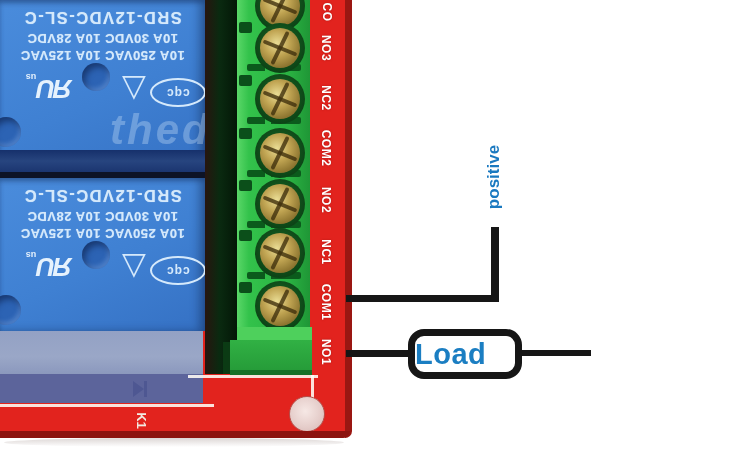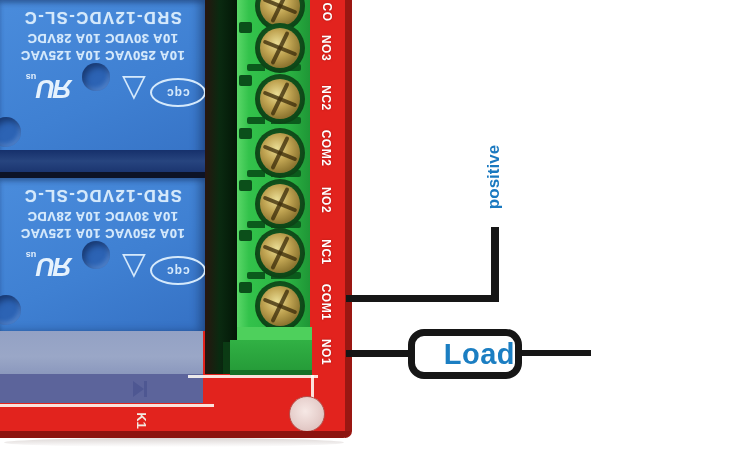--- a/index.html
+++ b/index.html
@@ -88,21 +88,21 @@
 
   
   .wire{background:#161616;}
   .wire-com1-h{left:346px;top:295px;width:153px;height:7px;}
   .wire-com1-v{left:491px;top:227px;width:8px;height:75px;}
   .wire-no1{left:346px;top:350px;width:64px;height:7px;}
   .wire-load-r{left:521px;top:350px;width:70px;height:6px;}
   .positive{left:466px;top:134px;width:56px;height:86px;display:flex;align-items:center;justify-content:center;}
   .positive span{transform:rotate(-90deg);white-space:nowrap;font-weight:bold;font-size:17px;color:#1a79c0;}
   .load-box{left:408px;top:329px;width:114px;height:50px;box-sizing:border-box;border:7px solid #161616;
-            border-radius:16px;background:#ffffff;display:flex;align-items:center;justify-content:flex-end;}
+            border-radius:16px;background:#ffffff;display:flex;align-items:center;justify-content:flex-start;}
   .load-box span{font-weight:bold;font-size:29px;color:#1b7ec2;letter-spacing:.5px;}
   .negative{left:597px;top:340px;font-weight:bold;font-size:22px;color:#1b7ec2;}
 </style>
 </head>
 <body>
 
 <div class="canvas">
 
   <div class="abs board"></div>
   <div class="abs board-edge-r"></div>
@@ -142,20 +142,21 @@
     <div class="abs dimple dimple-bl"></div>
   </div>
 
   <div class="abs relay-b-side-light"></div>
   <div class="abs relay-b-side-dark"></div>
   <div class="abs diode">
     <i class="tri"></i>
       <i class="bar"></i>
   </div>
 
+  <div class="abs wmark">thed</div>
 
   <div class="abs term-shadow"></div>
   <div class="abs term">
     <div class="abs notch" style="top:22px"></div>
     <div class="abs notch" style="top:75px"></div>
     <div class="abs notch" style="top:128px"></div>
     <div class="abs notch" style="top:180px"></div>
     <div class="abs notch" style="top:230px"></div>
     <div class="abs notch" style="top:282px"></div>
     <div class="abs vent" style="top:64px"></div>

